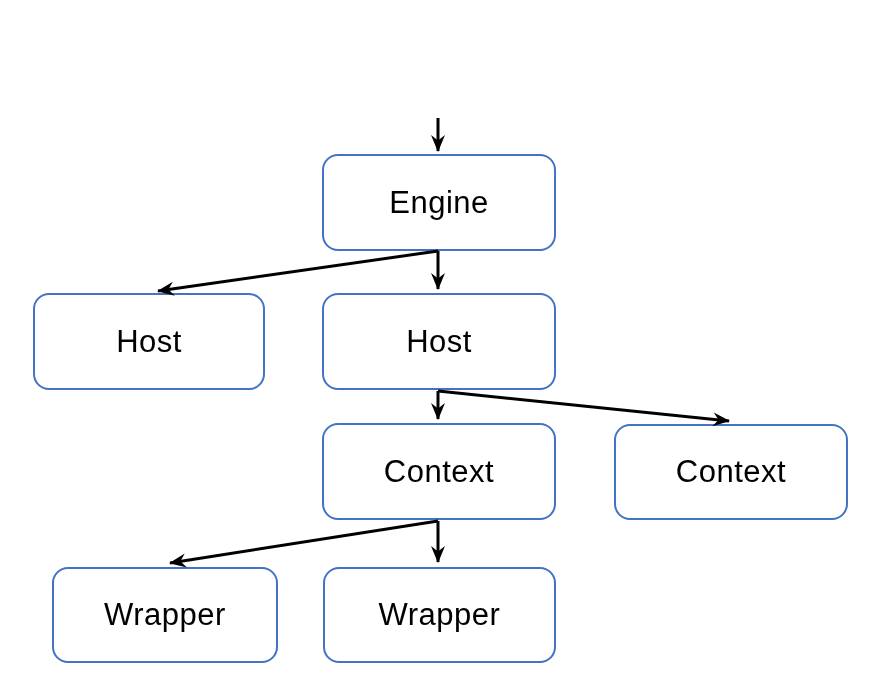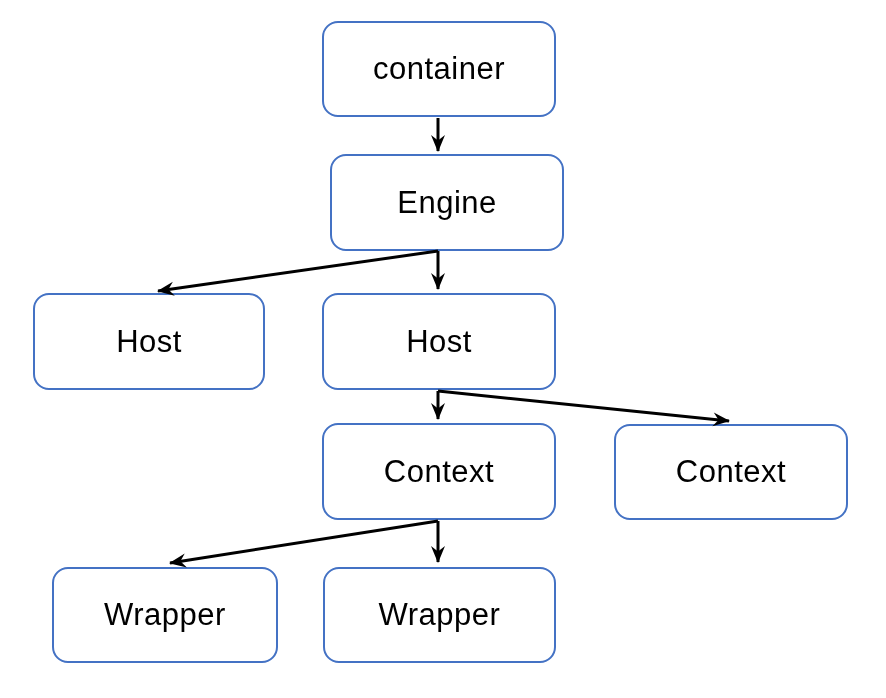--- a/index.html
+++ b/index.html
@@ -35,21 +35,21 @@
     justify-content: center;
     z-index: 1;
   }
   .node .label {
     font-size: 31px;
     color: #000000;
     letter-spacing: 0.5px;
     white-space: nowrap;
   }
   #node-container      { left: 322px; top:  21px; width: 234px; height: 96px; }
-  #node-engine         { left: 330px; top: 154px; width: 234px; height: 97px; }
+  #node-engine         { left: 322px; top: 154px; width: 234px; height: 97px; }
   #node-host-left      { left:  33px; top: 293px; width: 232px; height: 97px; }
   #node-host-center    { left: 322px; top: 293px; width: 234px; height: 97px; }
   #node-context-center { left: 322px; top: 423px; width: 234px; height: 97px; }
   #node-context-right  { left: 614px; top: 424px; width: 234px; height: 96px; }
   #node-wrapper-left   { left:  52px; top: 567px; width: 226px; height: 96px; }
   #node-wrapper-center { left: 323px; top: 567px; width: 233px; height: 96px; }
   .edge {
     stroke: #000000;
     stroke-width: 3;
   }
@@ -67,23 +67,20 @@
     </defs>
     <line class="edge" x1="438" y1="118" x2="438" y2="151" marker-end="url(#arrowhead)"></line>
     <line class="edge" x1="438" y1="251" x2="158" y2="291" marker-end="url(#arrowhead)"></line>
     <line class="edge" x1="438" y1="251" x2="438" y2="289" marker-end="url(#arrowhead)"></line>
     <line class="edge" x1="438" y1="391" x2="438" y2="419" marker-end="url(#arrowhead)"></line>
     <line class="edge" x1="438" y1="391" x2="729" y2="421" marker-end="url(#arrowhead)"></line>
     <line class="edge" x1="438" y1="521" x2="170" y2="563" marker-end="url(#arrowhead)"></line>
     <line class="edge" x1="438" y1="521" x2="438" y2="562" marker-end="url(#arrowhead)"></line>
   </svg>
 
-  <div class="node" id="node-container">
-    <span class="label">container</span>
-  </div>
 
   <div class="node" id="node-engine">
     <span class="label">Engine</span>
   </div>
 
   <div class="node" id="node-host-left">
     <span class="label">Host</span>
   </div>
 
   <div class="node" id="node-host-center">

